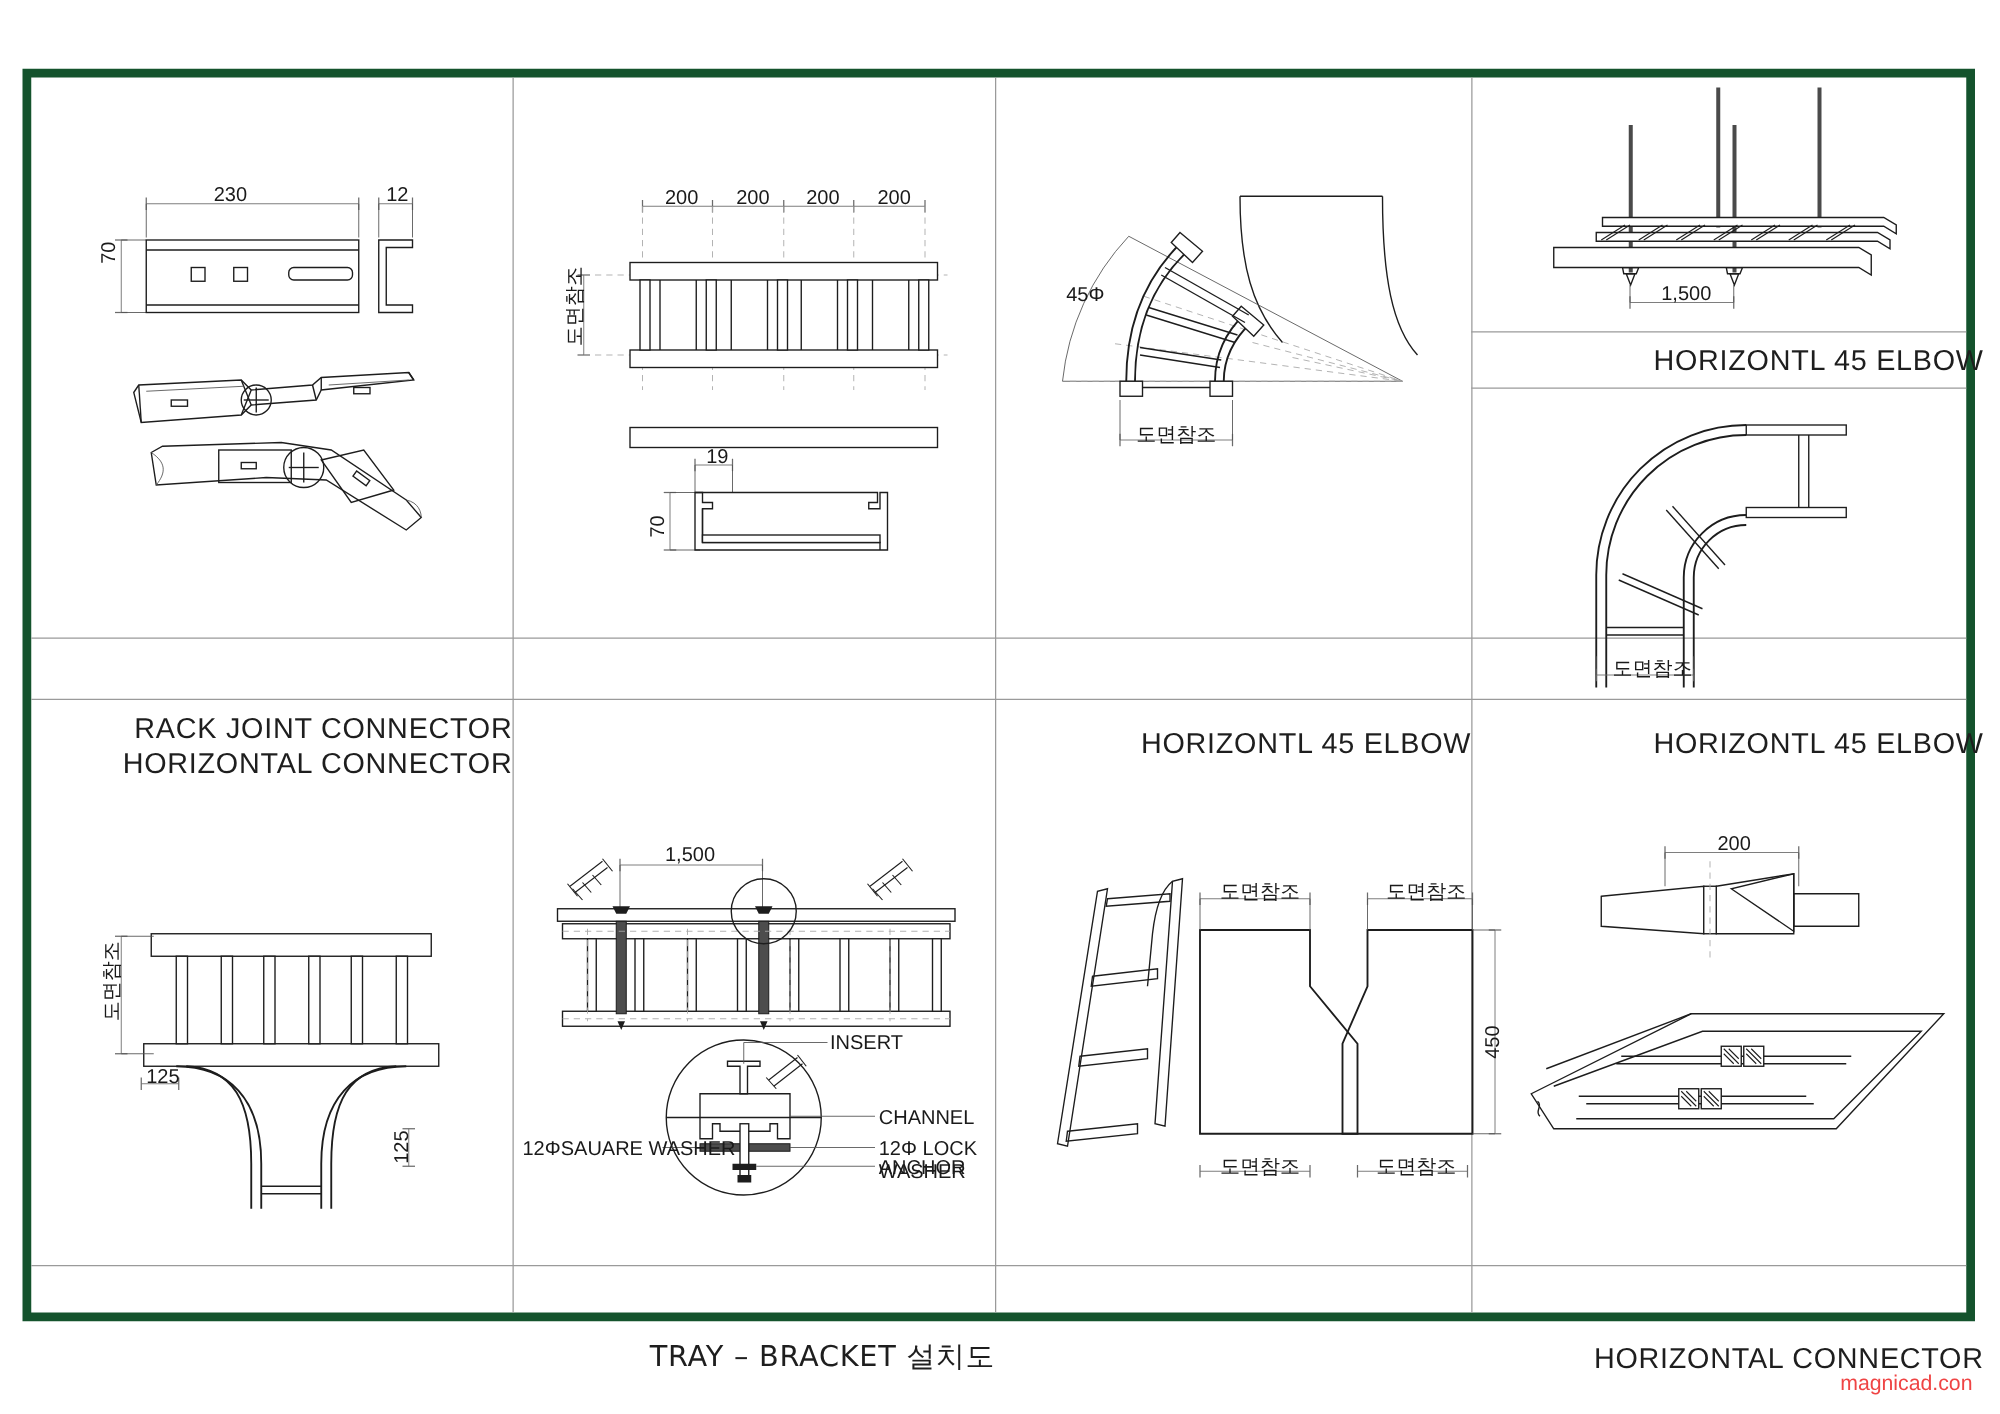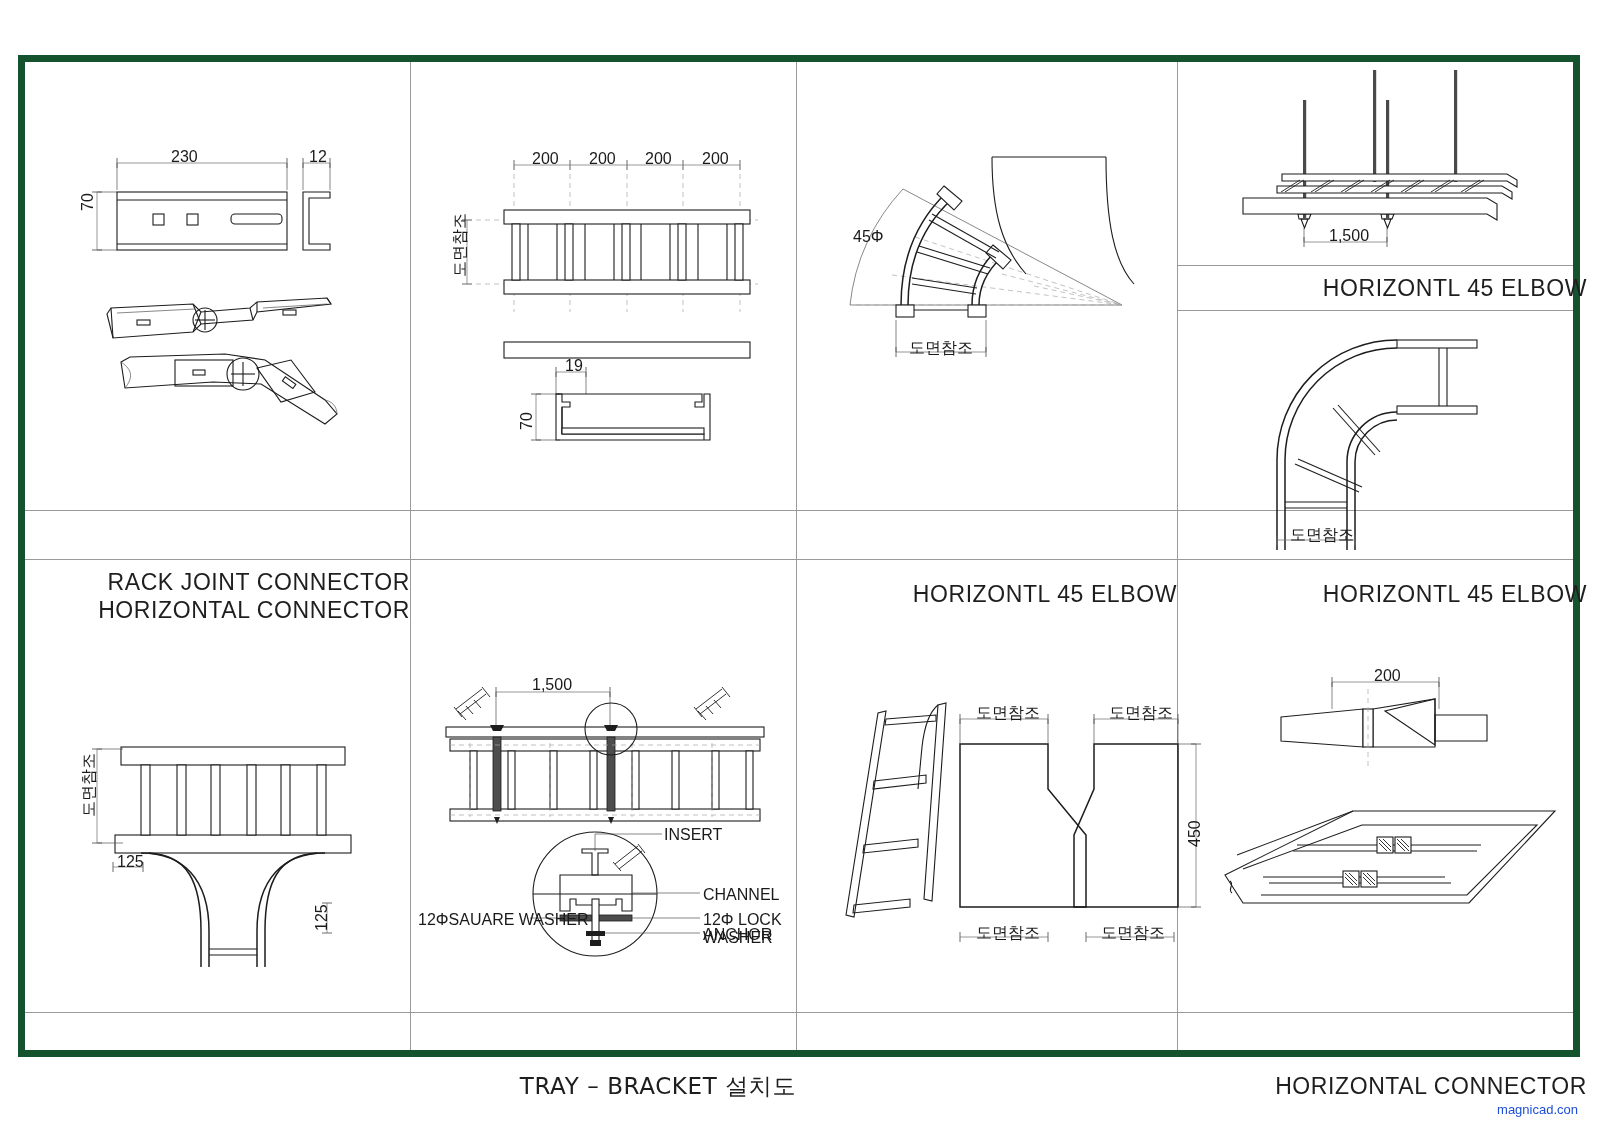--- a/index.html
+++ b/index.html
@@ -17,21 +17,21 @@
   .cell{position:absolute;box-sizing:border-box;}
   .caption{
     position:absolute;left:0;right:0;text-align:right;
     font-size:23px;letter-spacing:.6px;color:#1e1e1e;white-space:pre-line;
     line-height:1.22;
   }
   .drawarea{position:absolute;left:0;top:0;right:0;bottom:0;}
   svg{display:block;overflow:visible;}
   #watermark{
     position:absolute;right:22px;bottom:14px;
-    font-size:13px;color:#1d4ed8;font-family:"Liberation Sans",sans-serif;
+    font-size:17px;color:#ef4444;font-family:"Liberation Sans",sans-serif;
   }
   .ln{stroke:#1d1d1d;fill:none;stroke-width:1.1;}
   .ln2{stroke:#1d1d1d;fill:none;stroke-width:1.5;}
   .thin{stroke:#555;fill:none;stroke-width:.7;}
   .dashg{stroke:#a8a8a8;fill:none;stroke-width:.7;stroke-dasharray:5 4;}
   .fillw{fill:#ffffff;stroke:#1d1d1d;stroke-width:1.1;}
   .hatch{stroke:#1d1d1d;stroke-width:.9;fill:none;}
   .dimln{stroke:#6b6b6b;stroke-width:.7;fill:none;}
   .dimtick{stroke:#6b6b6b;stroke-width:1;}
   .grayfill{fill:#4a4a4a;}

